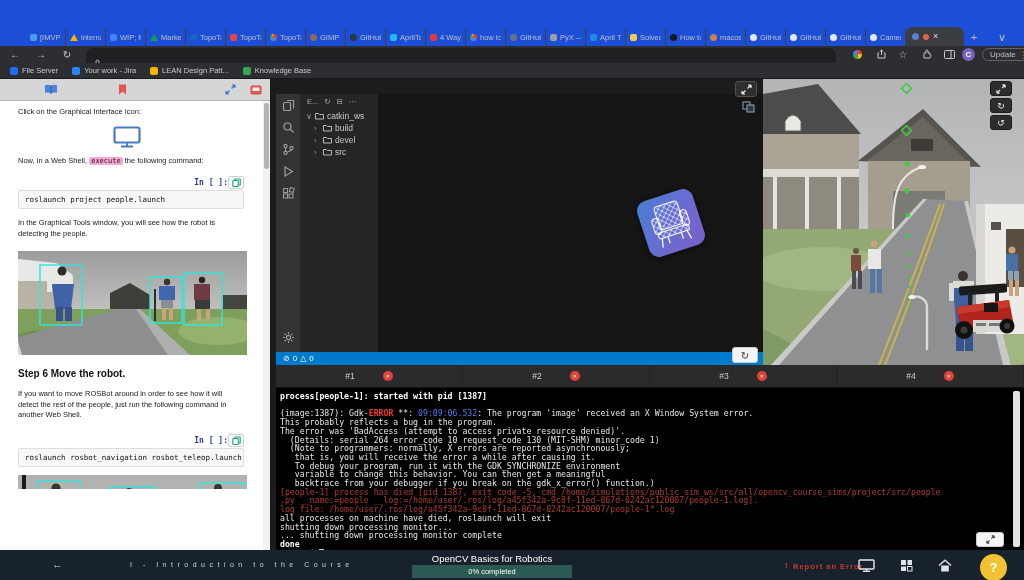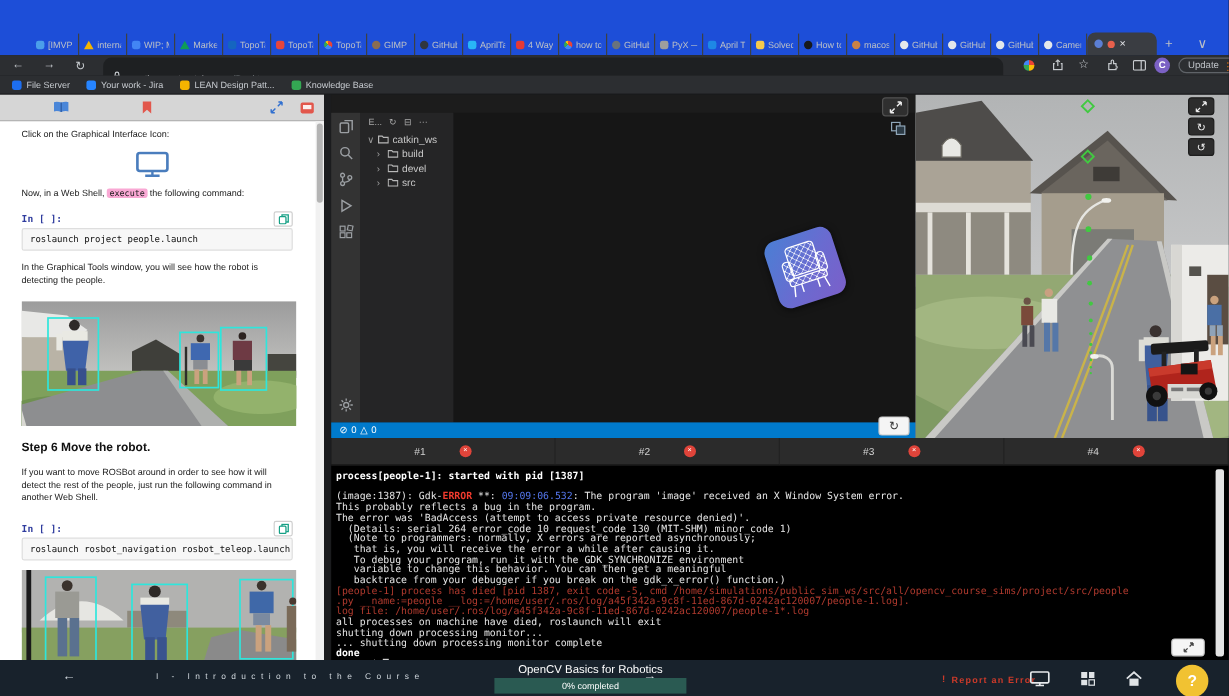--- a/index.html
+++ b/index.html
@@ -30,21 +30,21 @@
 .bookmarks{background:#2c2e31;border-bottom:1px solid #17181a;display:flex;align-items:center;gap:14px;padding-left:10px}
 .bm{display:flex;align-items:center;gap:4px}
 .bmic{width:8px;height:8px;border-radius:2px;flex:0 0 auto}
 .bmlabel{font-size:7.5px;color:#c7cbd0;white-space:nowrap}
 
 
 .nb{background:#fff;color:#1a1a1a}
 .nb-header{background:#d6d6d6;border-bottom:1px solid #b5b5b5}
 .nb-text{font-size:7.5px;line-height:10.5px;color:#1a1a1a;margin:0 18px}
 .nb-h2{font-size:10px;font-weight:bold;margin:13px 18px 0;color:#111}
-.inrow{display:flex;justify-content:space-between;align-items:center;margin:0 18px}
+.inrow{display:flex;justify-content:flex-end;align-items:center;margin:0 18px}
 .inlabel{font-family:"DejaVu Sans Mono",monospace;font-size:8px;font-weight:bold;color:#2f3c9e}
 .copybtn{width:16px;height:13px;border:1px solid #cfcfcf;border-radius:2px;background:#fff;display:flex;align-items:center;justify-content:center}
 .codeblock{font-family:"DejaVu Sans Mono",monospace;font-size:7.5px;color:#111;background:#f7f7f7;border:1px solid #dedede;border-radius:2px;margin:1px 18px 0;padding:4px 6px;white-space:pre}
 .inlinecode{font-family:"DejaVu Sans Mono",monospace;font-size:7px;background:#f9a8d4;border-radius:2px;padding:0 2px}
 .nb-fig{margin:12px 0 0 18px;display:block}
 .nb-scroll{background:#f1f1f1;width:7px}
 .nb-thumb{background:#b4b4b4;border-radius:3px;width:5px}
 
 
 .ide{background:#1c1c1c}
@@ -267,21 +267,21 @@
           <path d="M1 .5 H8 V10.5 L4.5 7.5 L1 10.5 Z" fill="#e2574c"></path>
         </svg>
       <svg class="abs" style="left:225px;top:5px" width="11" height="11" viewBox="0 0 11 11">
           <path d="M6.5 4.5 L10 1 M10 1 H7 M10 1 V4 M4.5 6.5 L1 10 M1 10 H4 M1 10 V7" stroke="#2f6fd0" stroke-width="1.2" fill="none"></path>
         </svg>
       <svg class="abs" style="left:250px;top:6px" width="12" height="10" viewBox="0 0 12 10">
           <rect x="0.5" y="0.5" width="11" height="9" rx="1.5" fill="#e2574c"></rect>
           <rect x="2.5" y="2.5" width="7" height="3.5" fill="#fff" opacity="0.9"></rect>
         </svg>
     </div>
-    <div class="abs" style="left:0;top:22px;width:262px;height:449px;overflow:hidden">
+    <div class="abs" style="left:0;top:22px;width:262px;height:388px;overflow:hidden">
       <p class="nb-text" style="margin-top:6px">Click on the Graphical Interface Icon:</p>
       <svg style="margin:8px 0 0 113px" width="28" height="22" viewBox="0 0 28 22">
           <rect x="1.5" y="1.5" width="25" height="15" rx="2" stroke="#4a7dbd" stroke-width="2.2" fill="none"></rect>
           <line x1="14" y1="16.5" x2="14" y2="20" stroke="#4a7dbd" stroke-width="2"></line>
           <line x1="8" y1="20.5" x2="20" y2="20.5" stroke="#4a7dbd" stroke-width="2"></line>
         </svg>
       <p class="nb-text" style="margin-top:8px"><span>Now, in a Web Shell,</span> <span class="inlinecode">execute</span> <span>the following command:</span></p>
       <div class="inrow" style="margin-top:10px">
         <span class="inlabel">In [ ]:</span>
         <span class="copybtn">

